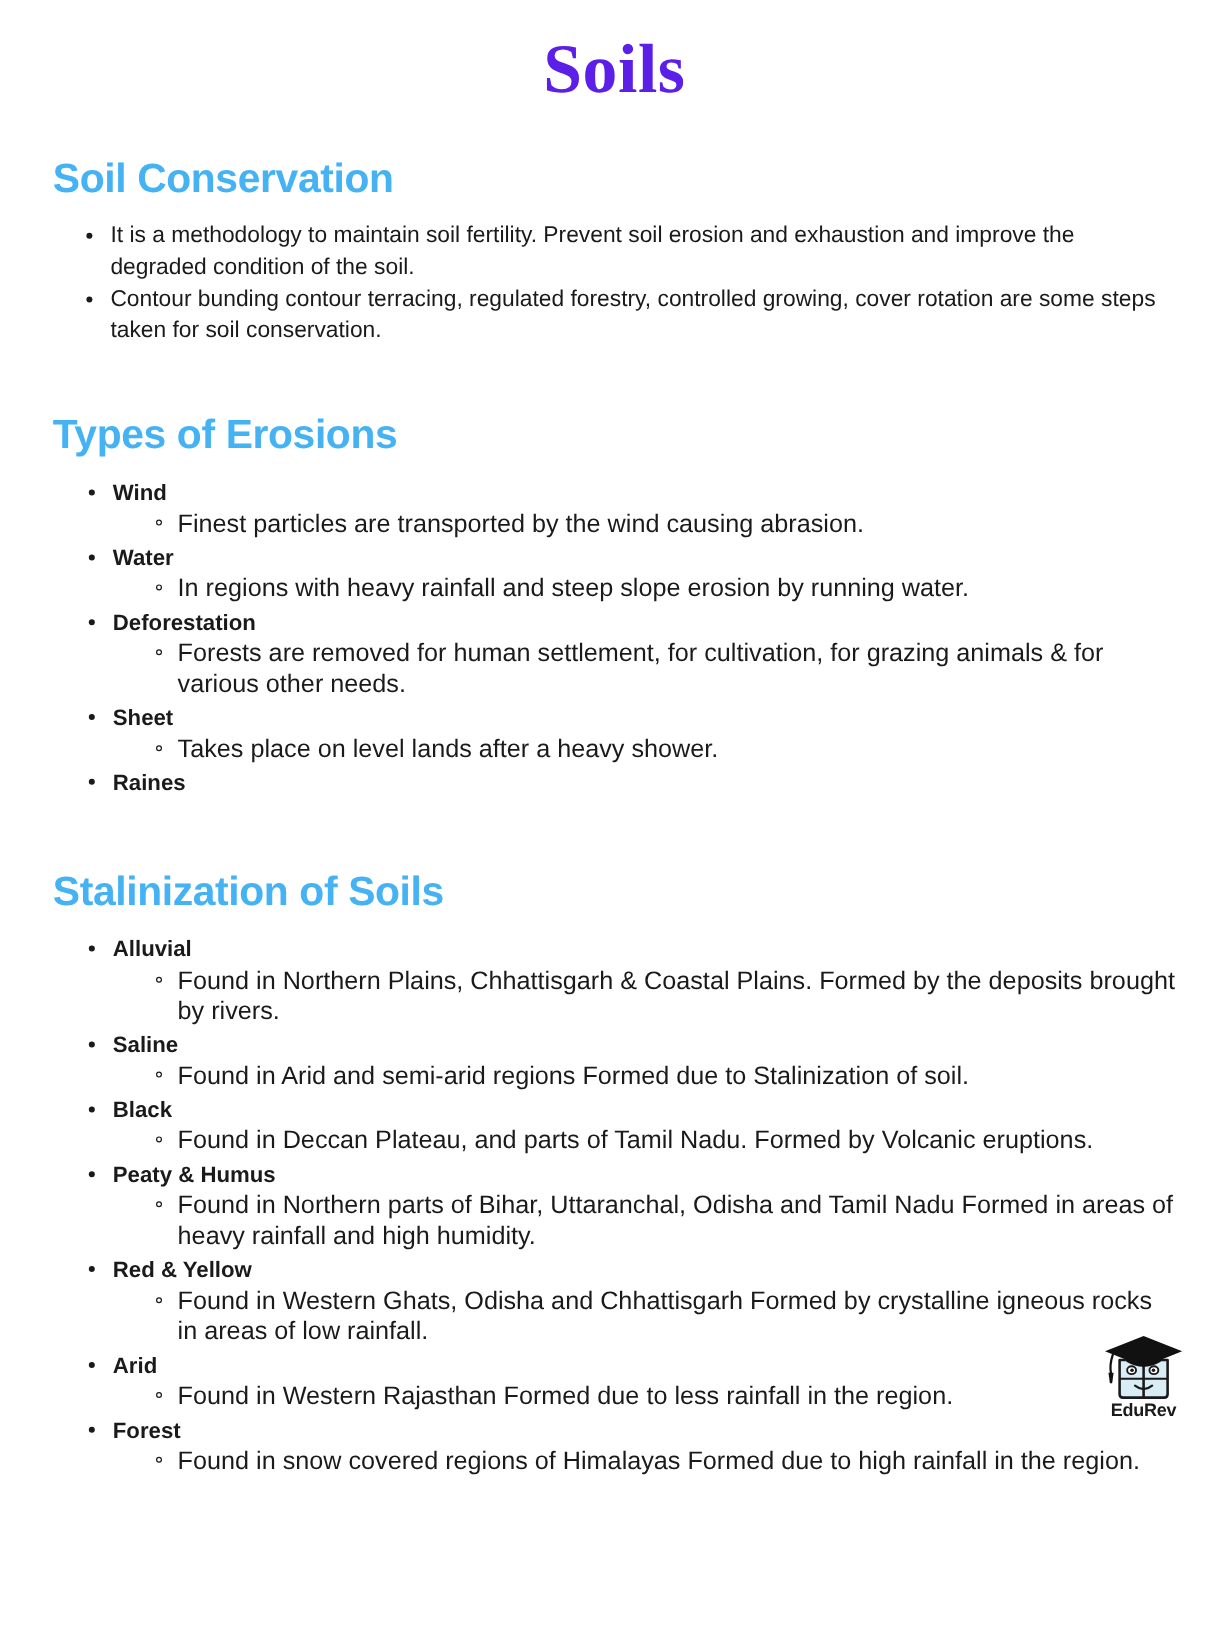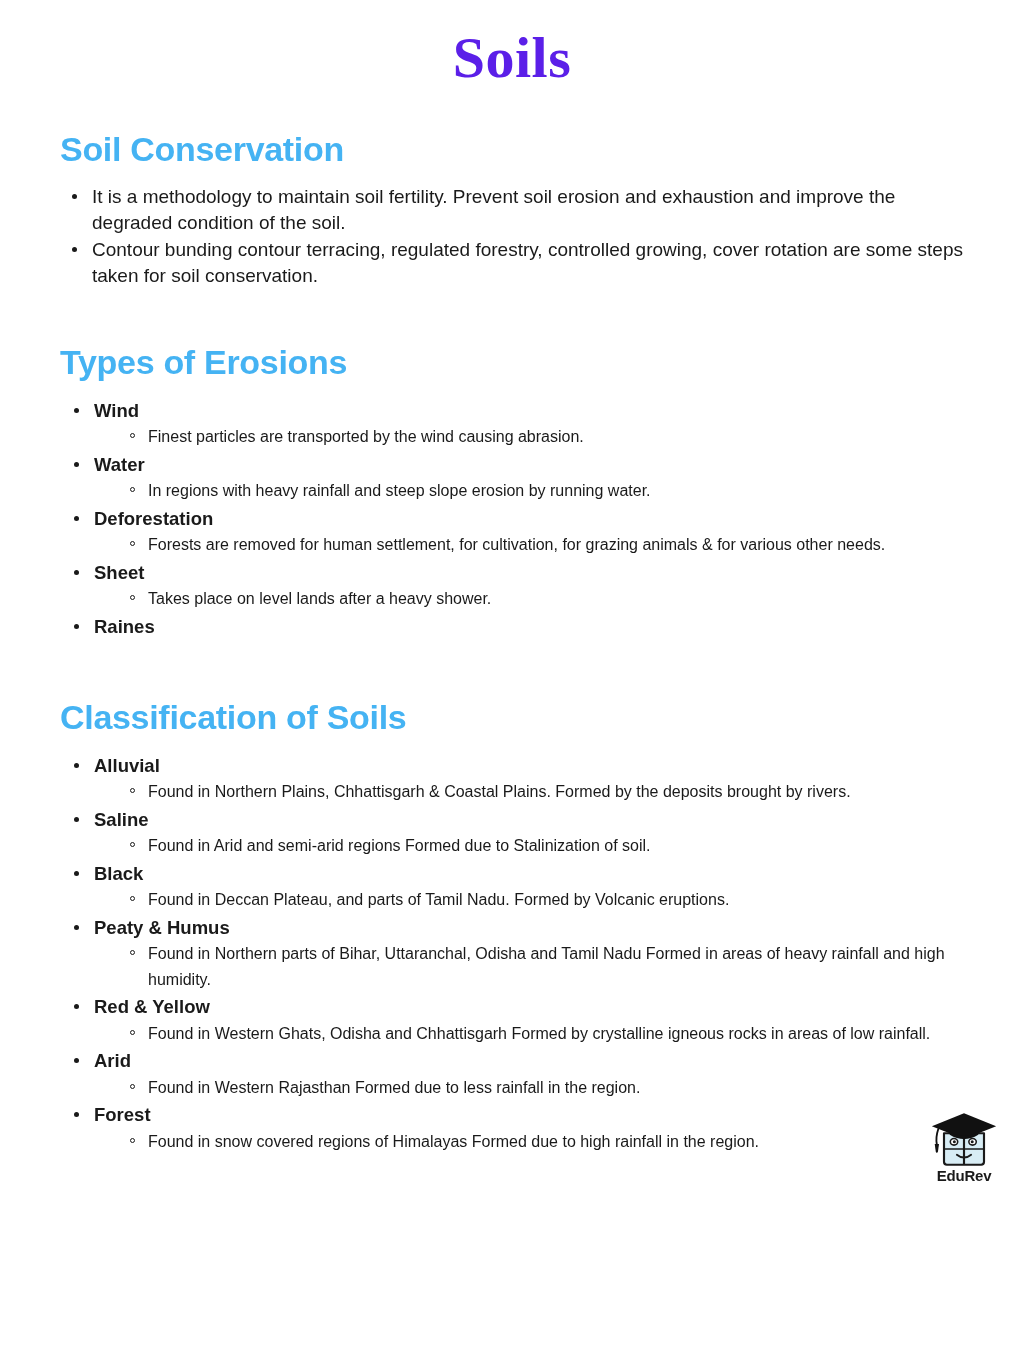--- a/index.html
+++ b/index.html
@@ -37,37 +37,37 @@
     letter-spacing: 0.5px;
   }
 
   
   .section-heading {
     font-family: "Liberation Sans", sans-serif;
     font-weight: bold;
     font-size: 34px;
     line-height: 1.1;
     color: #45B3F3;
-    margin: 16px;
+    margin: 0;
     padding: 0;
     letter-spacing: -0.3px;
   }
   .sec-soil-conservation { margin-top: 42px; }
   .sec-types-erosions    { margin-top: 56px; }
   .sec-classification    { margin-top: 60px; }
 
   
   ul {
     margin: 0;
     padding: 0;
     list-style: none;
   }
 
   .level1 {
-    margin-top: 4px;
+    margin-top: 16px;
     padding-left: 22px;
   }
   .sec-types-erosions-list,
   .sec-classification-list {
     padding-left: 24px;
   }
 
   .li1 {
     position: relative;
     padding-left: 26px;
@@ -95,21 +95,21 @@
   }
 
   .level2 {
     padding-left: 32px;
     margin-top: 1px;
     margin-bottom: 2px;
   }
   .li2 {
     position: relative;
     padding-left: 22px;
-    font-size: 16px;
+    font-size: 21px;
     line-height: 25.5px;
     color: #1a1a1a;
     font-weight: normal;
   }
   .li2::before {
     content: "";
     position: absolute;
     left: 4px;
     top: 9px;
     width: 5px;
@@ -118,21 +118,21 @@
     border: 1.3px solid #1a1a1a;
     background: transparent;
     box-sizing: border-box;
   }
 
   .para-block .li1 { margin-bottom: 2px; }
 
   
   .logo {
     position: absolute;
-    right: 18px;
+    right: 29px;
     bottom: 8px;
     width: 84px;
     text-align: center;
   }
   .logo-mark {
     width: 72px;
     height: 60px;
     margin: 0 auto;
     display: block;
   }
@@ -188,21 +188,21 @@
       <span class="li1-text">Sheet</span>
       <ul class="level2">
         <li class="li2">Takes place on level lands after a heavy shower.</li>
       </ul>
     </li>
     <li class="li1 bold-term">
       <span class="li1-text">Raines</span>
     </li>
   </ul>
 
-  <h2 class="section-heading sec-classification">Classification of Soils</h2>
+  <h2 class="section-heading sec-classification">Stalinization of Soils</h2>
 
   <ul class="level1 sec-classification-list">
     <li class="li1 bold-term">
       <span class="li1-text">Alluvial</span>
       <ul class="level2">
         <li class="li2">Found in Northern Plains, Chhattisgarh &amp; Coastal Plains. Formed by the deposits brought by rivers.</li>
       </ul>
     </li>
     <li class="li1 bold-term">
       <span class="li1-text">Saline</span>

